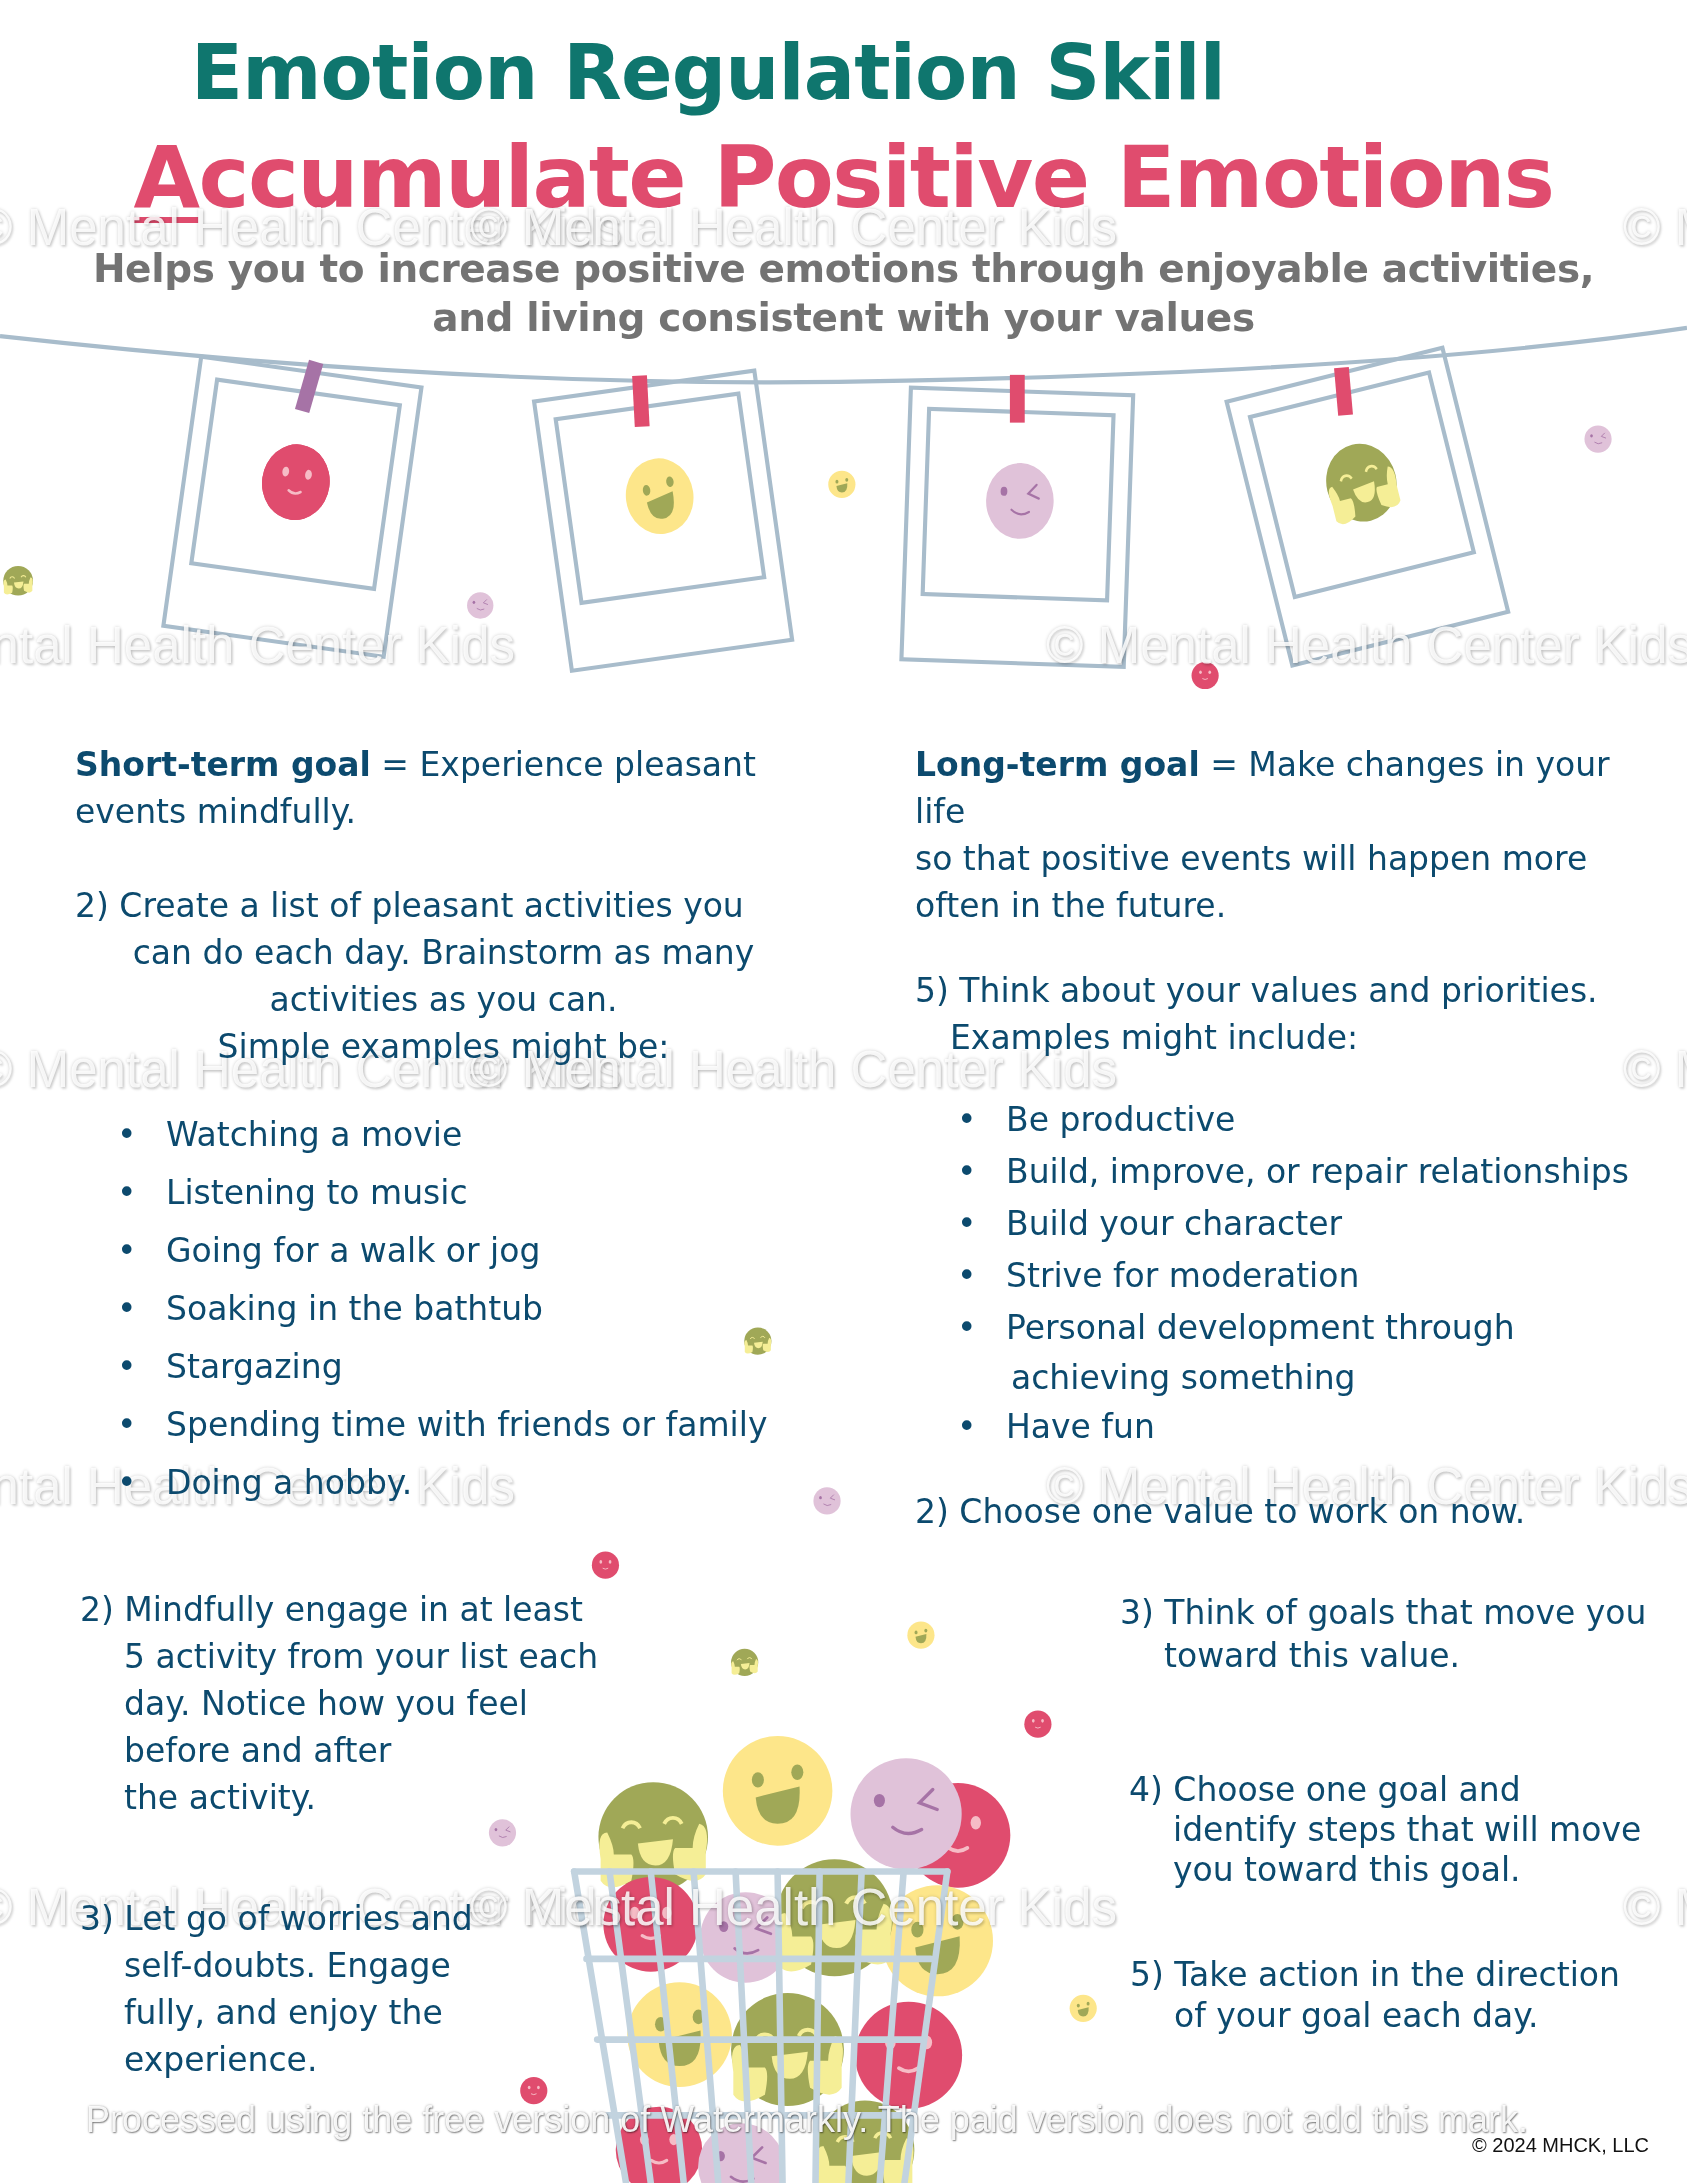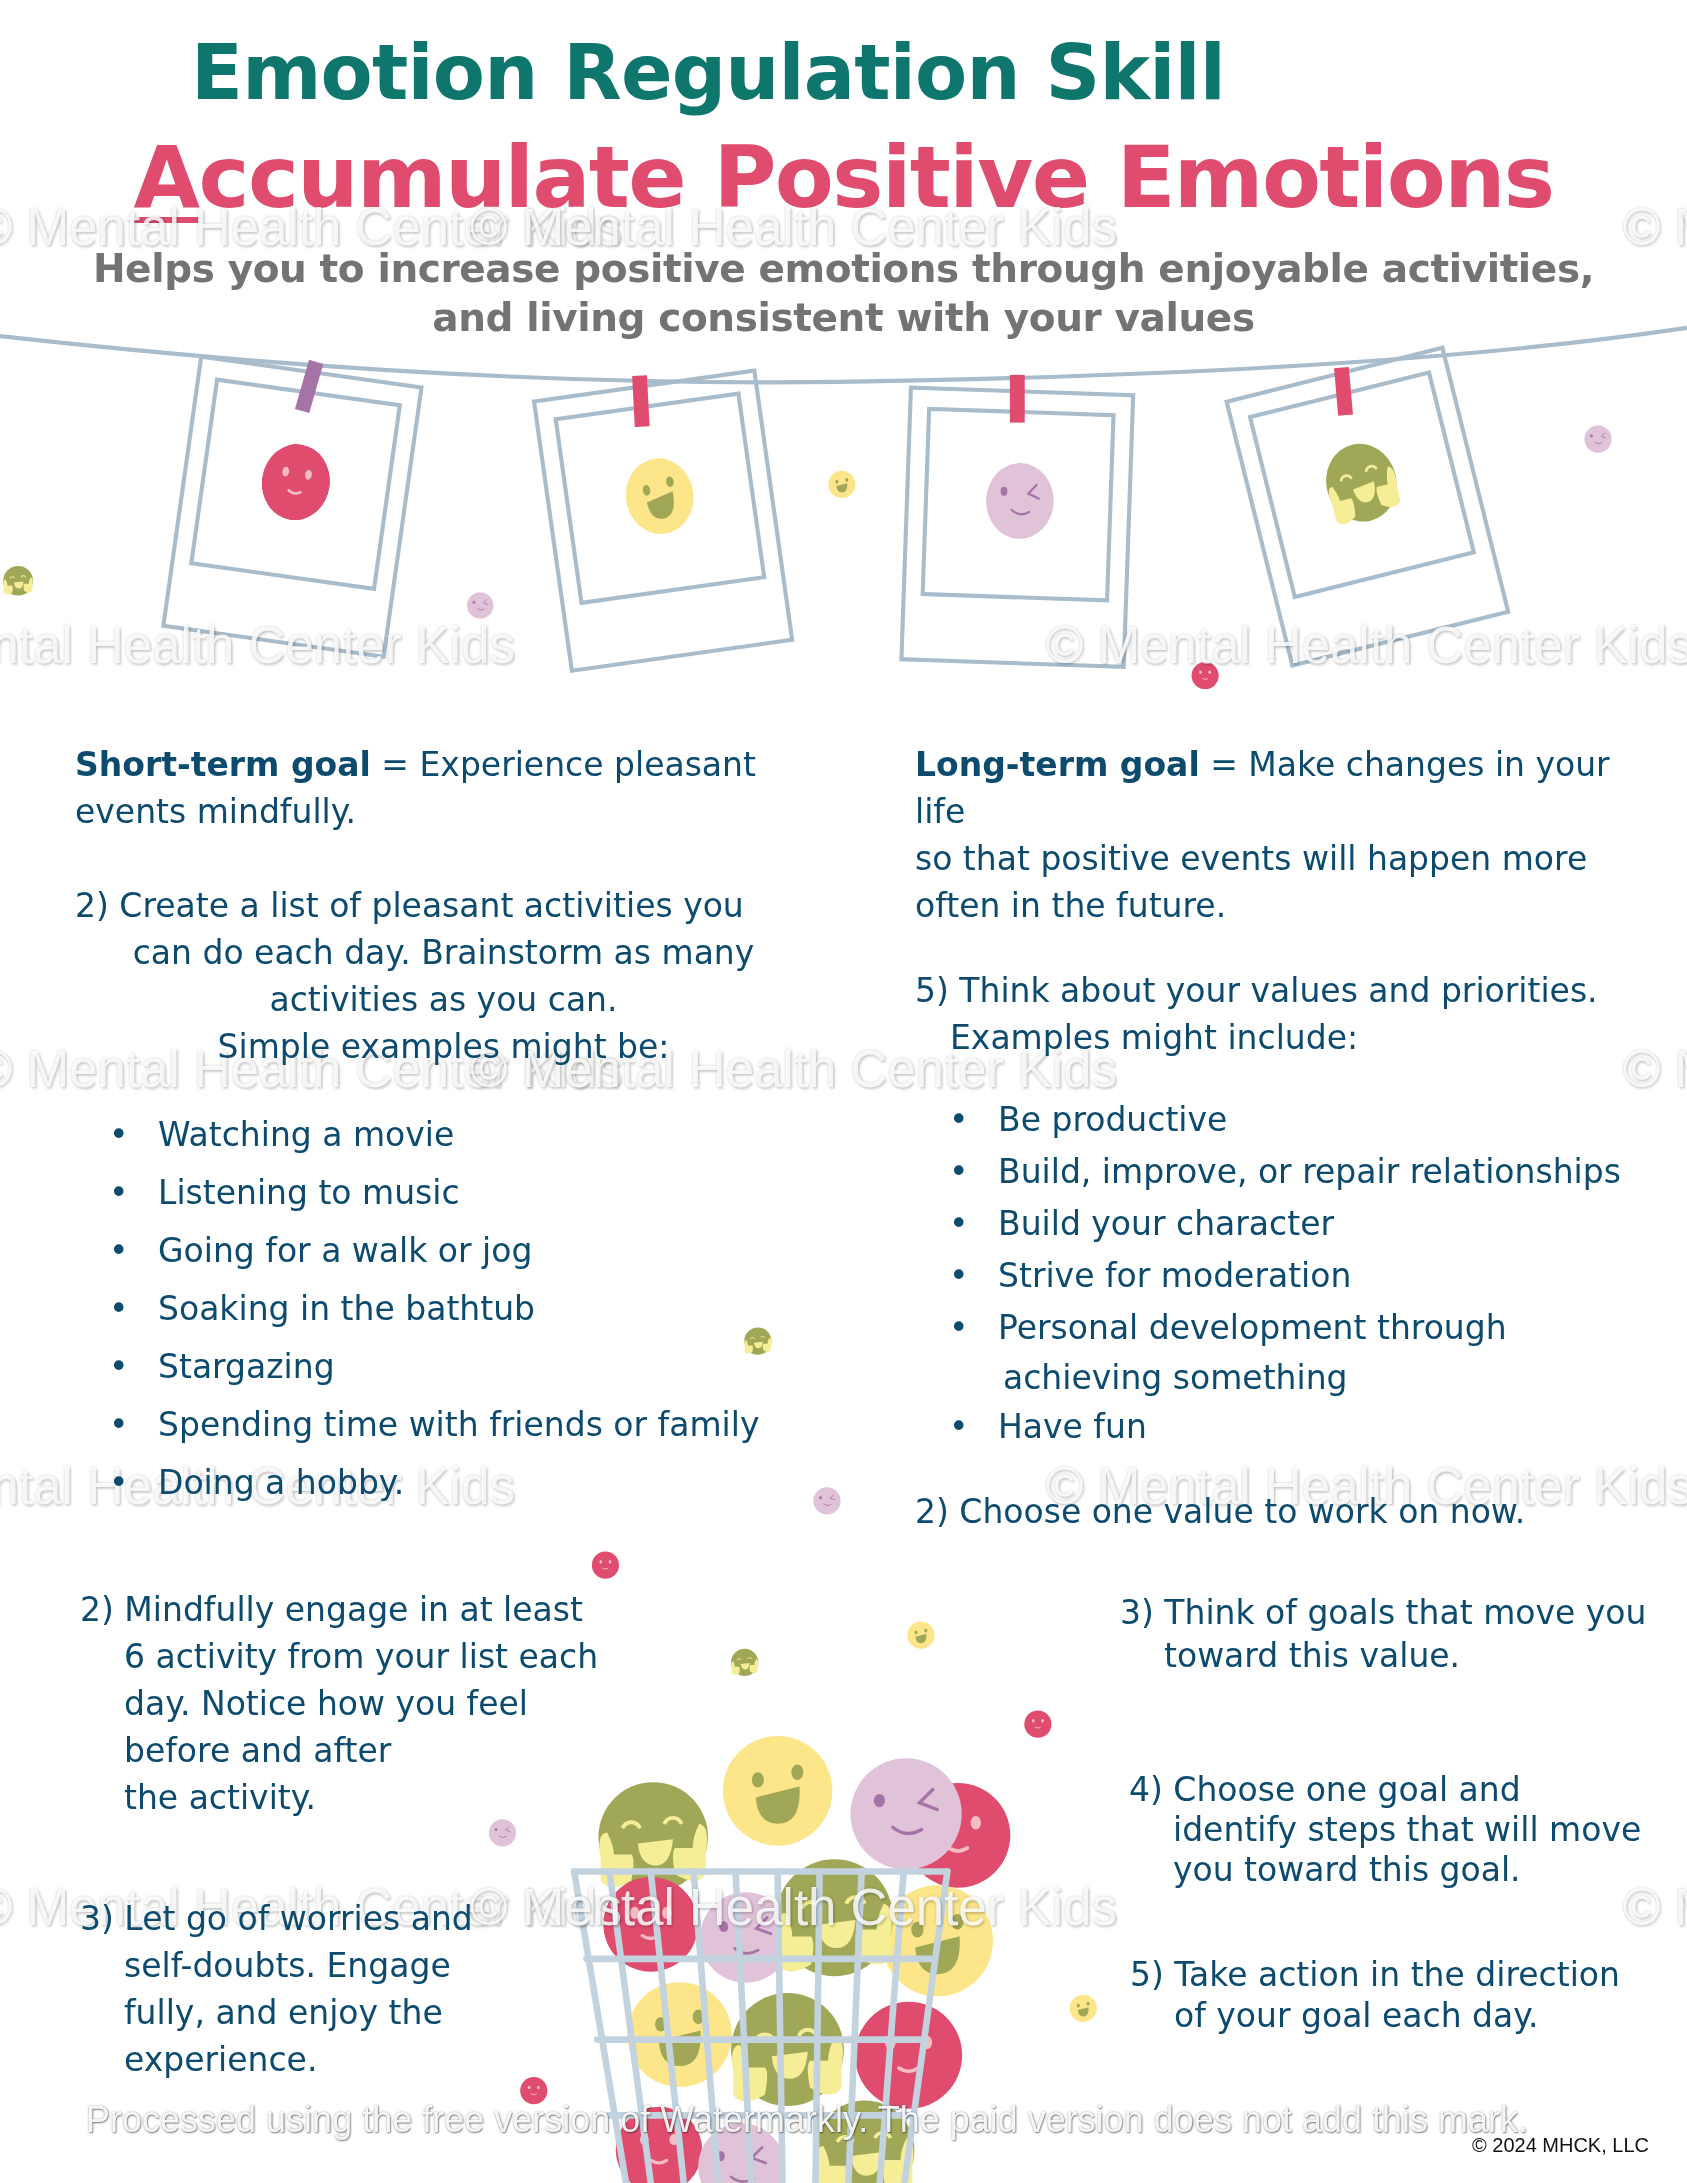--- a/index.html
+++ b/index.html
@@ -11,21 +11,21 @@
   .title2 { left: 0; width: 1687px; top: 130px; text-align: center; font-weight: bold;
             font-size: 86px; color: #E04C6E; letter-spacing: -1.6px; line-height: 1.1; }
   .title2 .first { text-decoration: underline; text-decoration-thickness: 5.8px; text-underline-offset: 10px; }
   .subtitle { left: 0; width: 1687px; top: 244px; text-align: center; font-size: 39px;
               color: #737373; line-height: 49px; font-weight: bold; letter-spacing: -0.4px; }
   .art { left: 0; top: 0; width: 1687px; height: 2183px; pointer-events: none; }
   .text { font-size: 33px; line-height: 47px; color: #0c4a6e; }
   .text b { font-weight: bold; }
   .col-left { left: 75px; top: 741px; width: 709px; }
   .col-right { left: 915px; top: 741px; width: 741px; }
-  .bullets { list-style: none; margin: 4px; padding: 0; }
+  .bullets { list-style: none; margin: 12px; padding: 0; }
   .bullets li { position: relative; padding-left: 79px; }
   .bullets li::before { content: "\2022"; position: absolute; left: 30px; top: 0; font-size: 33px; }
   .indent { padding-left: 28px; text-align: center; }
   .wm { color: rgba(255,255,255,0.85); text-shadow: 0 0 3.3px rgba(0,0,0,0.18), 1.6px 1.6px 2.5px rgba(0,0,0,0.15);
         font-size: 51px; white-space: nowrap; font-family: "Liberation Sans", sans-serif; }
   .wm-bottom { font-size: 36px; color: rgba(255,255,255,0.92);
                text-shadow: 0.8px 0.8px 1.6px rgba(0,0,0,0.45), 0 0 2.5px rgba(0,0,0,0.3); }
   .copyright { right: 38px; top: 2134px; font-size: 20px; font-family: "Liberation Sans", sans-serif; color: #111; }
 </style>
 </head>
@@ -187,21 +187,21 @@
     <li>Going for a walk or jog</li>
     <li>Soaking in the bathtub</li>
     <li>Stargazing</li>
     <li>Spending time with friends or family</li>
     <li>Doing a hobby.</li>
   </ul>
 </div>
 
 <div class="abs text" style="left:80px; top:1586px;">
   <div>2) Mindfully engage in at least</div>
-  <div style="padding-left:44px;">6 activity from your list each</div>
+  <div style="padding-left:44px;">5 activity from your list each</div>
   <div style="padding-left:44px;">day.  Notice how you feel</div>
   <div style="padding-left:44px;">before and after</div>
   <div style="padding-left:44px;">the activity.</div>
 </div>
 
 <div class="abs text" style="left:80px; top:1895px;">
   <div>3) Let go of worries and</div>
   <div style="padding-left:44px;">self-doubts.  Engage</div>
   <div style="padding-left:44px;">fully, and enjoy the</div>
   <div style="padding-left:44px;">experience.</div>

